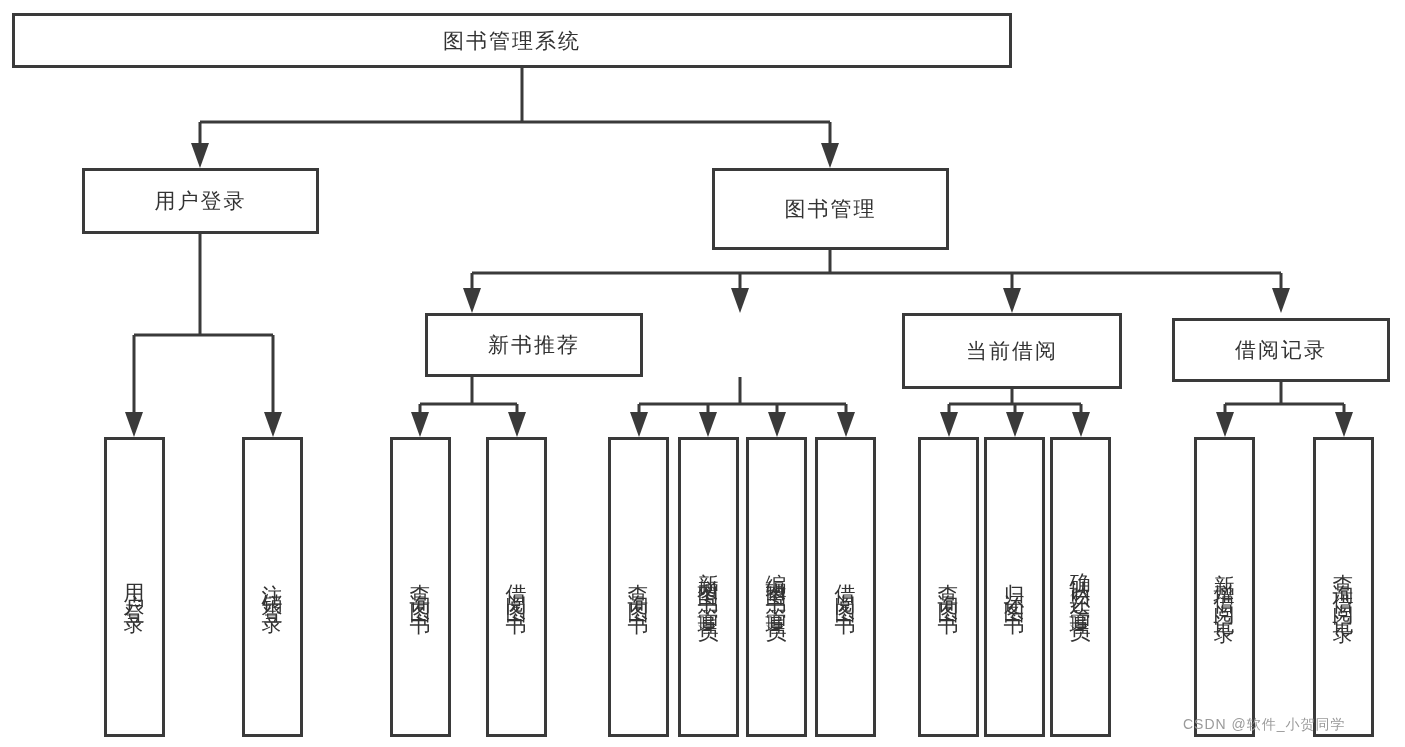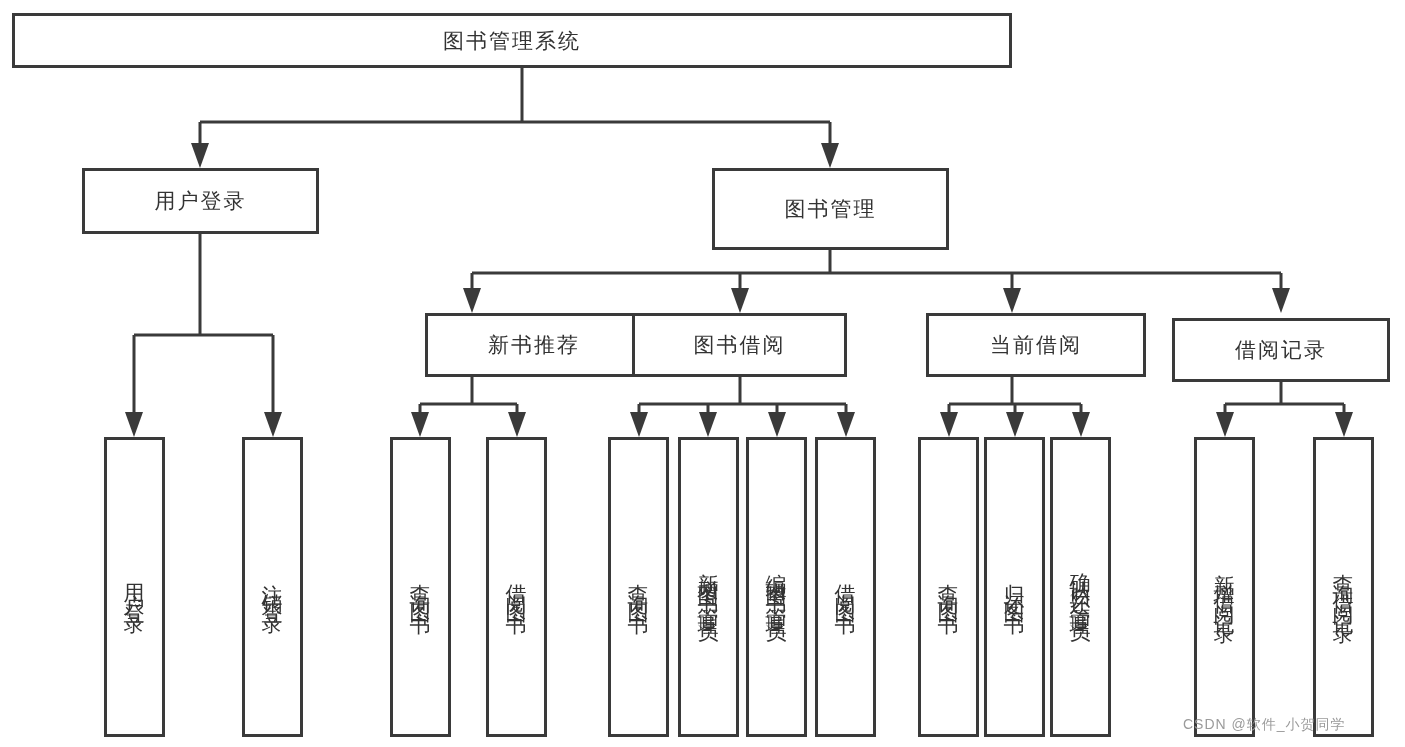--- a/index.html
+++ b/index.html
@@ -100,22 +100,21 @@
     <polygon points="1216,412 1234,412 1225,437"></polygon>
     <polygon points="1335,412 1353,412 1344,437"></polygon>
   </svg>
 
   <div class="box" style="left:12px; top:13px; width:1000px; height:55px;">图书管理系统</div>
 
   <div class="box" style="left:82px; top:168px; width:237px; height:66px;">用户登录</div>
   <div class="box" style="left:712px; top:168px; width:237px; height:82px;">图书管理</div>
 
   <div class="box" style="left:381px; top:313px; width:218px; height:64px;margin-left:44px;">新书推荐</div>
-  <div class="box" style="left:632px; top:313px; width:215px; height:64px;">图书借阅</div>
-  <div class="box" style="left:902px; top:313px; width:220px; height:64px;margin-left:24px;">当前借阅</div>
+  <div class="box" style="left:902px; top:313px; width:220px; height:76px;">当前借阅</div>
   <div class="box" style="left:1172px; top:318px; width:218px; height:64px;">借阅记录</div>
 
   <div class="box leaf" style="left:104px;">
     <span class="vtext">用户登录</span>
   </div>
   <div class="box leaf" style="left:242px;">
     <span class="vtext">注销登录</span>
   </div>
 
   <div class="box leaf" style="left:390px;">

